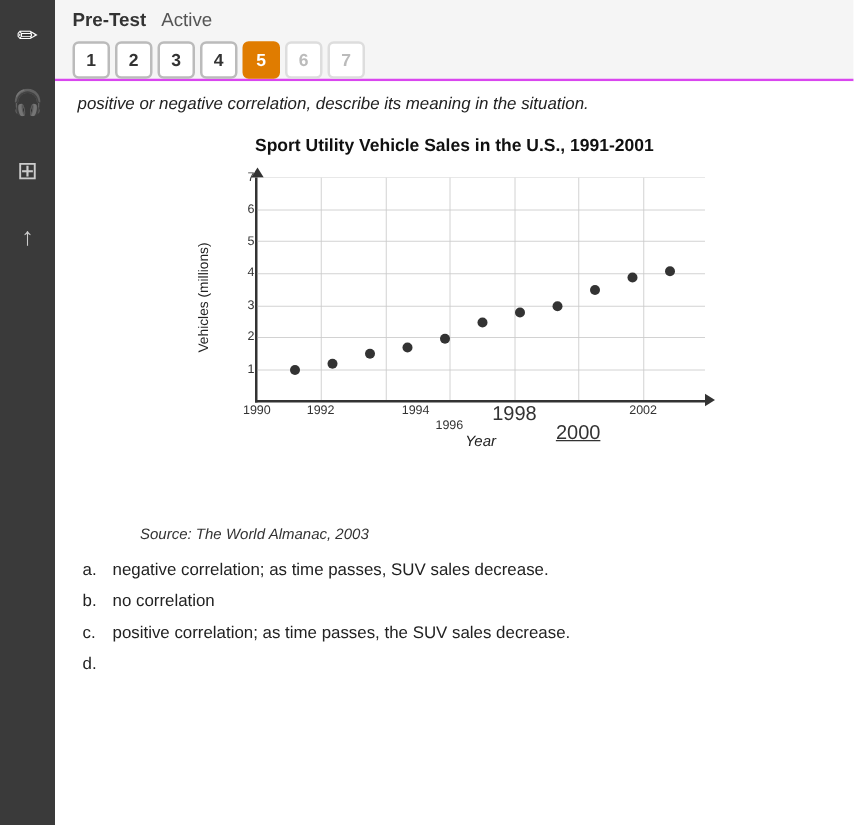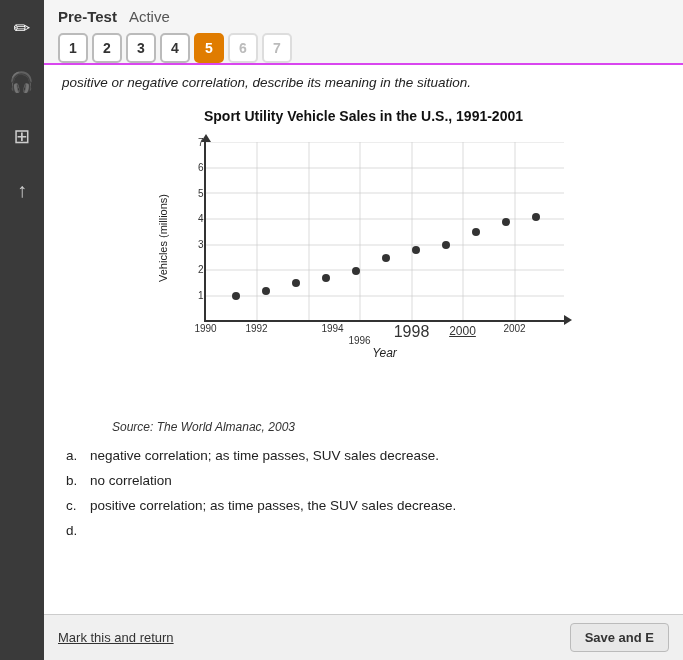--- a/index.html
+++ b/index.html
@@ -321,21 +321,21 @@
           <span style="position:absolute;right:calc(100% + 2px);bottom:calc(4/7*100% - 6px);font-size:10px;color:#333;">4</span>
           <span style="position:absolute;right:calc(100% + 2px);bottom:calc(5/7*100% - 6px);font-size:10px;color:#333;">5</span>
           <span style="position:absolute;right:calc(100% + 2px);bottom:calc(6/7*100% - 6px);font-size:10px;color:#333;">6</span>
           <span style="position:absolute;right:calc(100% + 2px);bottom:calc(7/7*100% - 6px);font-size:10px;color:#333;">7</span>
 
           <span style="position:absolute;top:100%;left:0px;font-size:10px;color:#333;transform:translateX(-50%);padding-top:3px;">1990</span>
           <span style="position:absolute;top:100%;left:51px;font-size:10px;color:#333;transform:translateX(-50%);padding-top:3px;">1992</span>
           <span style="position:absolute;top:100%;left:103px;font-size:10px;color:#333;transform:translateX(-50%);padding-top:3px;margin-left:24px;">1994</span>
           <span style="position:absolute;top:100%;left:154px;font-size:10px;color:#333;transform:translateX(-50%);padding-top:15px;">1996</span>
           <span style="position:absolute;top:100%;left:206px;font-size:16px;color:#333;transform:translateX(-50%);padding-top:3px;">1998</span>
-          <span style="position:absolute;top:100%;left:257px;font-size:12px;color:#333;transform:translateX(-50%);padding-top:4px;text-decoration:underline;">2000</span>
+          <span style="position:absolute;top:100%;left:257px;font-size:16px;color:#333;transform:translateX(-50%);padding-top:18px;text-decoration:underline;">2000</span>
           <span style="position:absolute;top:100%;left:309px;font-size:10px;color:#333;transform:translateX(-50%);padding-top:3px;">2002</span>
 
           <div class="x-axis-label" style="bottom:-40px;">
             <span>Year</span>
           </div>
         </div>
       </div>
 
       <div class="source-text" style="margin-top:58px;">Source: The World Almanac, 2003</div>
     </div>
@@ -353,18 +353,14 @@
         <span class="answer-letter">c.</span>
         <span>positive correlation; as time passes, the SUV sales decrease.</span>
       </div>
       <div class="answer-option">
         <span class="answer-letter">d.</span>
       </div>
     </div>
 
   </div>
 
-  <div class="bottom-bar">
-    <span class="mark-return">Mark this and return</span>
-    <button class="save-btn">Save and E</button>
-  </div>
 
 </div>
 
 </body></html>

